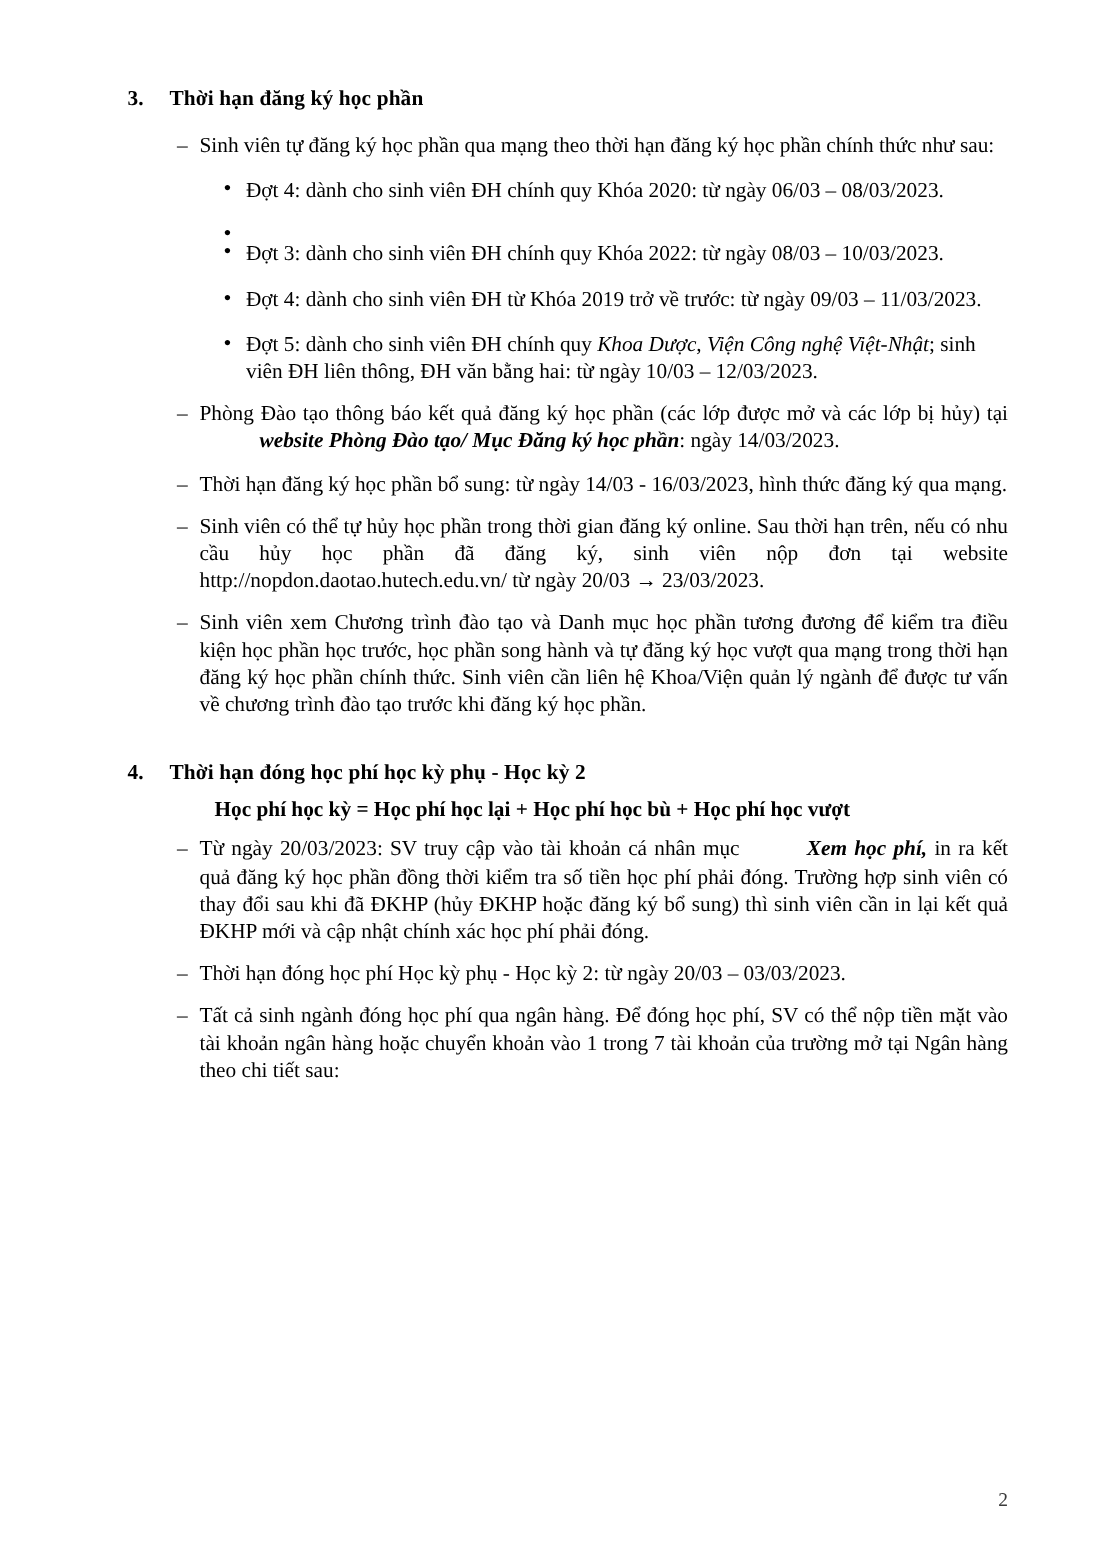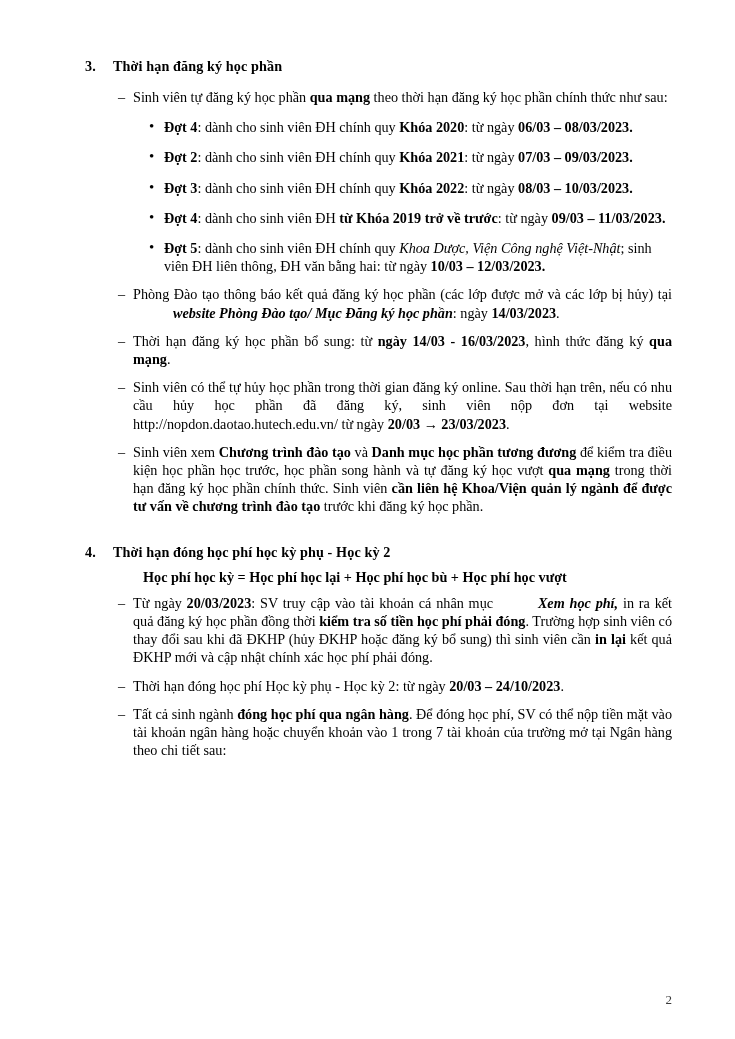--- a/index.html
+++ b/index.html
@@ -82,21 +82,21 @@
   .bullet-item.nojust { text-align: left; }
 
   .formula {
     margin-left: 58px;
     font-size: 14.2px;
     line-height: 18.2px;
     font-weight: bold;
     white-space: nowrap;
   }
 
-  b, .b { font-weight: bold; }
+  b, .b { font-weight: normal; }
   i, .i { font-style: italic; }
   .bi { font-weight: bold; font-style: italic; margin-left: 40px; }
   .sp-8  { height: 8px; }
   .sp-10 { height: 10px; }
   .sp-12 { height: 12px; }
   .sp-14 { height: 14px; }
   .sp-28 { height: 28px; }
 
   .page-number {
     position: absolute;
@@ -132,21 +132,20 @@
 
     <div class="bullet-item">
       <span class="marker">•</span>
       <span><b>Đợt 4</b><span>: dành cho sinh viên ĐH chính quy </span><b>Khóa 2020</b><span>: từ ngày </span><b>06/03 – 08/03/2023.</b></span>
     </div>
 
     <div class="sp-12"></div>
 
     <div class="bullet-item">
       <span class="marker">•</span>
-      <span><b>Đợt 2</b><span>: dành cho sinh viên ĐH chính quy </span><b>Khóa 2021</b><span>: từ ngày </span><b>07/03 – 09/03/2023.</b></span>
     </div>
 
     <div class="sp-12"></div>
 
     <div class="bullet-item">
       <span class="marker">•</span>
       <span><b>Đợt 3</b><span>: dành cho sinh viên ĐH chính quy </span><b>Khóa 2022</b><span>: từ ngày </span><b>08/03 – 10/03/2023.</b></span>
     </div>
 
     <div class="sp-12"></div>
@@ -206,21 +205,21 @@
 
     <div class="dash-item">
       <span class="marker">–</span>
       <span><span>Từ ngày </span><b>20/03/2023</b><span>: SV truy cập vào tài khoản cá nhân mục </span><span class="bi">Xem học phí,</span><span> in ra kết quả đăng ký học phần đồng thời </span><b>kiểm tra số tiền học phí phải đóng</b><span>. Trường hợp sinh viên có thay đổi sau khi đã ĐKHP (hủy ĐKHP hoặc đăng ký bổ sung) thì sinh viên cần </span><b>in lại</b><span> kết quả ĐKHP mới và cập nhật chính xác học phí phải đóng.</span></span>
     </div>
 
     <div class="sp-10"></div>
 
     <div class="dash-item nojust">
       <span class="marker">–</span>
-      <span><span>Thời hạn đóng học phí Học kỳ phụ - Học kỳ 2: từ ngày </span><b>20/03 – 24/10/2023</b><span>.</span></span>
+      <span><span>Thời hạn đóng học phí Học kỳ phụ - Học kỳ 2: từ ngày </span><b>20/03 – 03/03/2023</b><span>.</span></span>
     </div>
 
     <div class="sp-10"></div>
 
     <div class="dash-item">
       <span class="marker">–</span>
       <span><span>Tất cả sinh ngành </span><b>đóng học phí qua ngân hàng</b><span>. Để đóng học phí, SV có thể nộp tiền mặt vào tài khoản ngân hàng hoặc chuyển khoản vào 1 trong 7 tài khoản của trường mở tại Ngân hàng theo chi tiết sau:</span></span>
     </div>
 
   </div>

